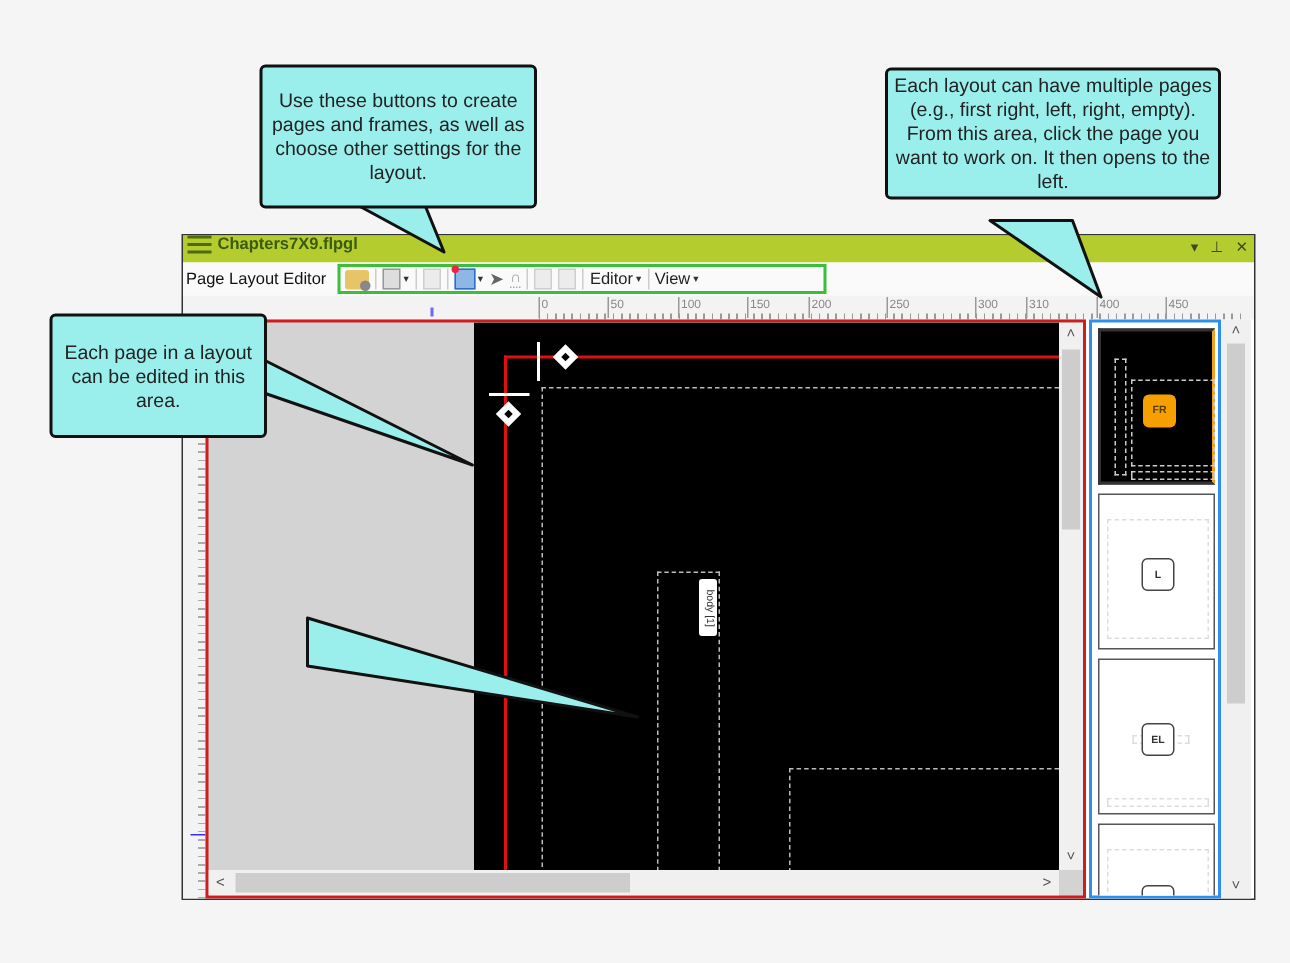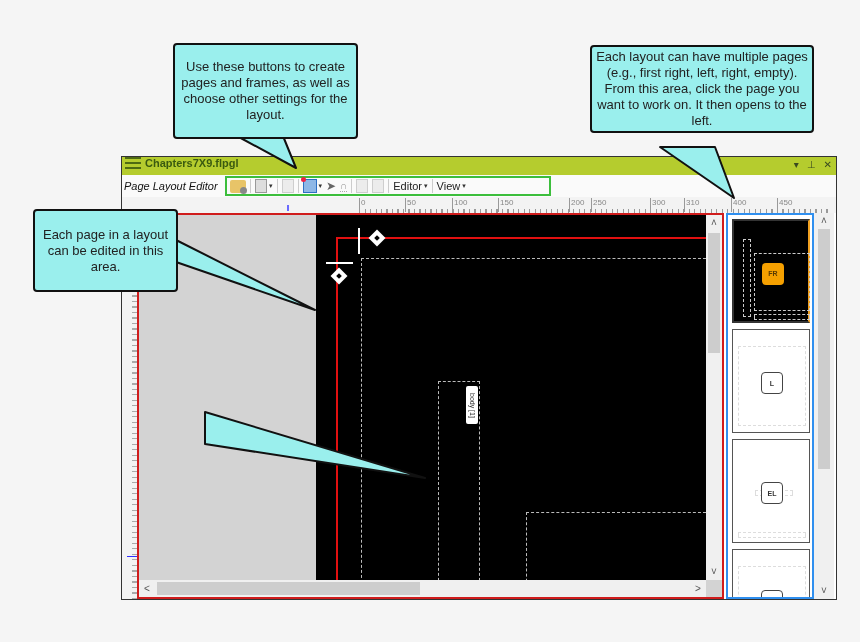--- a/index.html
+++ b/index.html
@@ -8,21 +8,21 @@
 
   
   .window { position: absolute; left: 121px; top: 156px; width: 716px; height: 444px; border: 1px solid #333; background: #fff; }
   .titlebar { position: absolute; left: 0; top: 0; width: 714px; height: 18px; background: #b5cc2e; display: flex; align-items: flex-start; }
   .hamburger { width: 16px; height: 12px; margin-left: 3px; display: flex; flex-direction: column; justify-content: space-between; }
   .hamburger span { display: block; height: 2px; background: #4e6a12; }
   .title { margin-left: 4px; font-size: 11px; font-weight: bold; color: #3a5a10; }
   .title-ctrls { position: absolute; right: 4px; top: 2px; display: flex; gap: 8px; font-size: 10px; color: #3a4a20; }
 
   .toolbar { position: absolute; left: 0; top: 18px; width: 714px; height: 22px; background: #fafafa; display: flex; align-items: center; }
-  .toolbar-label { font-size: 11px; color: #111; margin-left: 2px; margin-right: 4px; font-style: italic; }
+  .toolbar-label { font-size: 11px; color: #111; margin-left: 2px; margin-right: 4px; }
   .tb-group { position: absolute; left: 103px; top: 1px; width: 326px; height: 20px; border: 2px solid #3cbe3c; display: flex; align-items: center; padding-left: 3px; gap: 4px; }
   .tb-btn { display: flex; align-items: center; height: 16px; font-size: 11px; color: #222; }
   .tb-sep { width: 1px; height: 14px; background: #ccc; }
   .caret { font-size: 7px; margin-left: 2px; color: #333; }
   .icon-folder { width: 16px; height: 13px; background: #e8c468; border-radius: 2px; position: relative; }
   .icon-folder::after { content: ""; position: absolute; right: -1px; bottom: -1px; width: 7px; height: 7px; border-radius: 50%; background: #888; }
   .icon-page { width: 12px; height: 14px; background: #ddd; border: 1px solid #999; position: relative; }
   .icon-page.dim { opacity: .45; }
   .icon-frame { width: 14px; height: 14px; background: #8eb7e6; border: 1px solid #2d6fc4; position: relative; }
   .icon-frame::before { content: ""; position: absolute; left: -3px; top: -3px; width: 5px; height: 5px; background: #e24; border-radius: 50%; }
@@ -143,21 +143,21 @@
       </div>
     </div>
 
     <div class="ruler-top">
       <div class="ruler-marker"></div>
       <div class="ruler-ticks"></div>
       <span class="ruler-num" style="left:237px">0</span>
       <span class="ruler-num" style="left:283px">50</span>
       <span class="ruler-num" style="left:330px">100</span>
       <span class="ruler-num" style="left:376px">150</span>
-      <span class="ruler-num" style="left:447px">200</span>
+      <span class="ruler-num" style="left:417px">200</span>
       <span class="ruler-num" style="left:469px">250</span>
       <span class="ruler-num" style="left:528px">300</span>
       <span class="ruler-num" style="left:562px">310</span>
       <span class="ruler-num" style="left:609px">400</span>
       <span class="ruler-num" style="left:655px">450</span>
     </div>
 
     <div class="ruler-left">
       <div class="ruler-left-marker"></div>
     </div>

